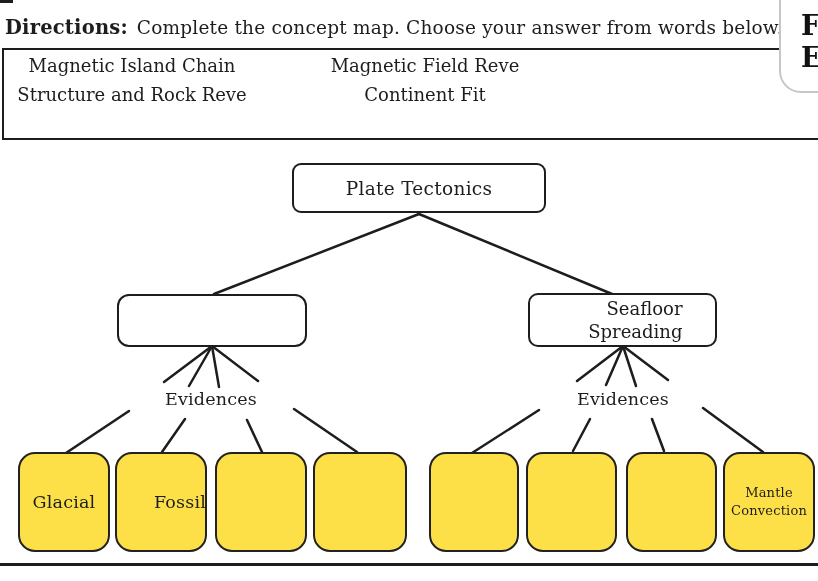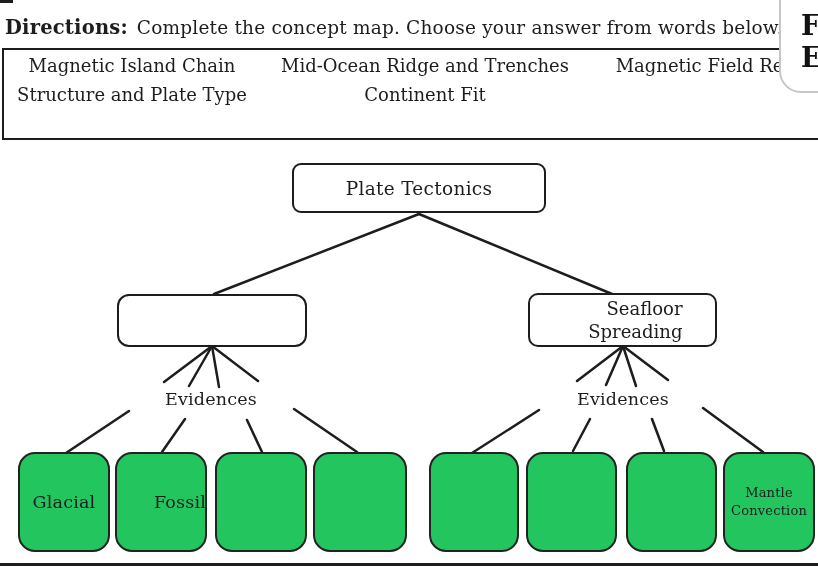--- a/index.html
+++ b/index.html
@@ -31,21 +31,21 @@
   .branch-left { left:117px; top:294px; width:190px; height:53px; border-radius:12px; font-size:18px; }
   .branch-right{ left:528px; top:293px; width:189px; height:54px; border-radius:10px; font-size:18px; line-height:1.3; }
   .branch-right .wrap { width:120px; }
 
   .evidences { position:absolute; top:389px; transform:translateX(-50%); font-size:17.5px; letter-spacing:.2px; }
   .evidences-left  { left:211px; }
   .evidences-right { left:623px; }
 
   .answer {
     position:absolute; top:452px; height:100px; border:2.8px solid #222222;
-    border-radius:17px; background:#22c55e; box-sizing:border-box;
+    border-radius:17px; background:#fde047; box-sizing:border-box;
     display:flex; align-items:center; justify-content:center; text-align:center;
     font-size:17.5px; letter-spacing:.2px;
   }
   .a1 { left:18px;  width:92px; }
   .a2 { left:115px; width:92px;padding-left:38px; }
   .a3 { left:215px; width:92px; }
   .a4 { left:313px; width:94px; }
   .a5 { left:429px; width:90px; }
   .a6 { left:526px; width:91px; }
   .a7 { left:626px; width:91px; }
@@ -73,25 +73,24 @@
 
   <div class="topleft-mark"></div>
 
   <div class="directions">
     <span class="dir-label">Directions:</span><span>Complete the concept map. Choose your answer from words below.</span>
   </div>
 
   <div class="word-bank">
     <div class="wb-grid">
       <div class="wb-cell">Magnetic Island Chain</div>
-      <div class="wb-cell">Mid-Ocean Ridge and Trenches</div>
       <div class="wb-cell">Magnetic Field Reve</div>
     </div>
     <div class="wb-grid">
-      <div class="wb-cell">Structure and Plate Type</div>
+      <div class="wb-cell">Structure and Rock Reve</div>
       <div class="wb-cell">Continent Fit</div>
     </div>
   </div>
 
   <svg class="connectors" viewBox="0 0 818 581" xmlns="http://www.w3.org/2000/svg">
 
     <line x1="419" y1="214" x2="214" y2="294"></line>
     <line x1="419" y1="214" x2="612" y2="294"></line>
 
     <line x1="212" y1="346" x2="164" y2="382"></line>

